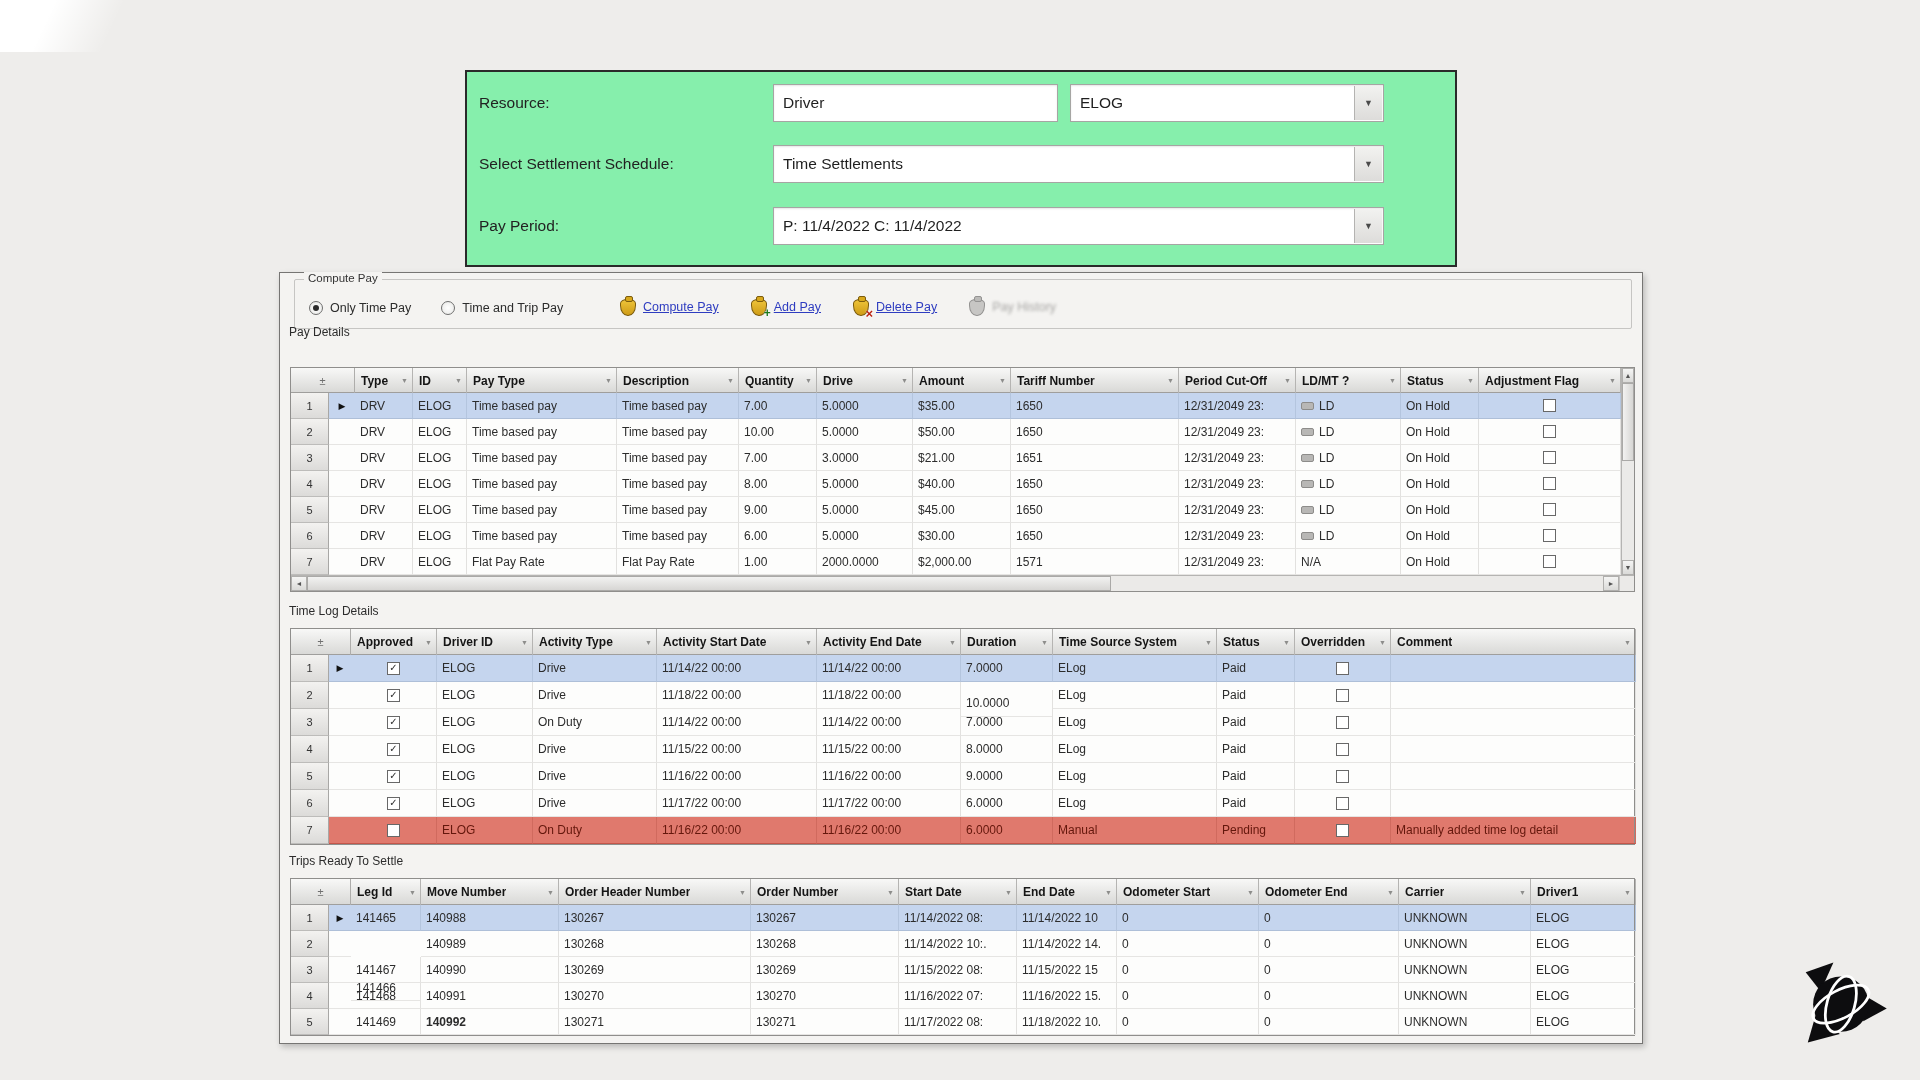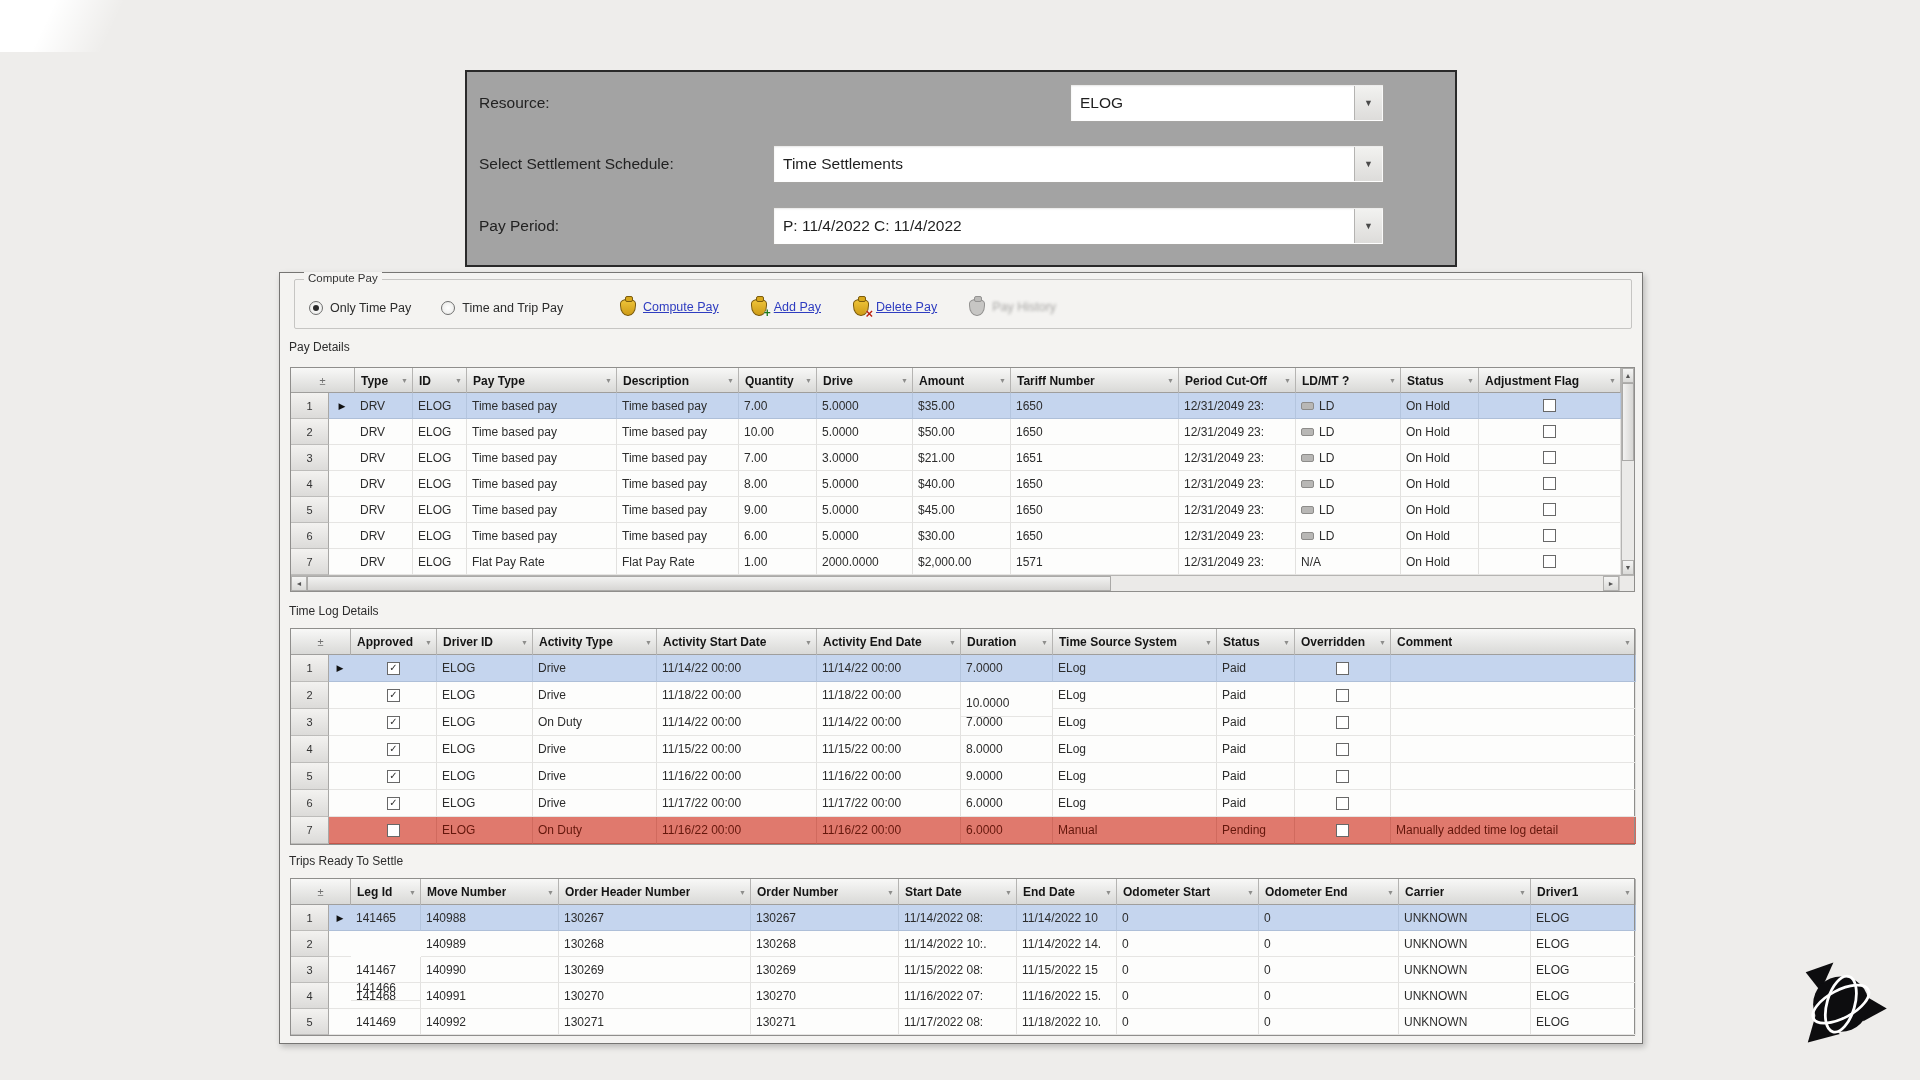--- a/index.html
+++ b/index.html
@@ -2,21 +2,21 @@
 <html><head>
 <meta charset="utf-8">
 <style>
   *{box-sizing:border-box;margin:0;padding:0}
   html,body{width:1920px;height:1080px;overflow:hidden}
   body{position:relative;background:#eeedeb;font-family:"Liberation Sans",sans-serif;color:#2c2c2c}
   .sheen{position:absolute;left:0;top:0;width:150px;height:52px;
     background:linear-gradient(115deg,#ffffff 0%,#ffffff 32%,rgba(255,255,255,0) 72%)}
   
   .form-box{position:absolute;left:465px;top:70px;width:992px;height:197px;
-    border:2px solid #2a2a2a;background:#a3a3a3}
+    border:2px solid #2a2a2a;background:#86efac}
   .form-label{position:absolute;left:12px;font-size:15.5px;color:#222}
   .fld{position:absolute;height:38px;background:#fff;border:1px solid #a6a5a3;
     box-shadow:inset 0 1px 2px rgba(0,0,0,.10);font-size:15.5px;color:#1f1f1f;
     display:flex;align-items:center;padding-left:9px;white-space:nowrap;overflow:hidden}
   .dd-btn{position:absolute;right:1px;top:1px;bottom:1px;width:28px;background:linear-gradient(#f2f2f0,#dddcda);
     border-left:1px solid #b4b3b1;display:flex;align-items:center;justify-content:center;
     font-size:9px;color:#4a4a4a;cursor:default}
   
   .panel{position:absolute;left:279px;top:272px;width:1364px;height:772px;background:#f4f3f1;
     border:1px solid #767573;box-shadow:2px 3px 6px rgba(0,0,0,.22)}
@@ -101,20 +101,23 @@
   
   .logo{position:absolute;left:1795px;top:948px}
 </style>
 </head>
 <body>
 
 <div class="sheen"></div>
 
 <div class="form-box">
   <div class="form-label" style="top:22px">Resource:</div>
+  <div class="fld" style="left:306px;top:12px;width:285px">
+    <span>Driver</span>
+  </div>
   <div class="fld" style="left:603px;top:12px;width:314px">
     <span>ELOG</span>
     <span class="dd-btn">▼</span>
   </div>
 
   <div class="form-label" style="top:83px">Select Settlement Schedule:</div>
   <div class="fld" style="left:306px;top:73px;width:611px">
     <span>Time Settlements</span>
     <span class="dd-btn">▼</span>
   </div>
@@ -150,21 +153,21 @@
     <a class="action-link">
       <span class="bag ov-x"></span>
       <span class="lbl">Delete Pay</span>
     </a>
     <a class="action-link disabled">
       <span class="bag gray"></span>
       <span class="lbl">Pay History</span>
     </a>
   </div>
 
-<div class="section-label" style="left:289px;top:340px">Pay Details</div>
+<div class="section-label" style="left:289px;top:325px">Pay Details</div>
 <div class="grid-wrap" id="pay-wrap">
   <div class="grid-area">
     <div class="grid" id="pay-grid">
         <div class="g-hdr">
           <div class="g-corner" style="width: 64px;">±</div>
           <div class="g-hcell" style="width: 58px;">
             <span class="g-hlabel">Type</span>
             <span class="funnel">▼</span>
           </div>
           <div class="g-hcell" style="width: 54px;">
@@ -651,21 +654,21 @@
         <div class="g-cell t-text" style="width: 100px;">11/16/2022 15.</div>
         <div class="g-cell t-text" style="width: 142px;">0</div>
         <div class="g-cell t-text" style="width: 140px;">0</div>
         <div class="g-cell t-text" style="width: 132px;">UNKNOWN</div>
         <div class="g-cell t-text" style="width: 105px;">ELOG</div>
       </div>
       <div class="g-row">
         <div class="g-rowhdr" style="width: 38px;">5</div>
         <div class="g-ind" style="width: 22px;"></div>
         <div class="g-cell t-text" style="width: 70px;">141469</div>
-        <div class="g-cell t-text" style="width: 138px;">140992</div>
+        <div class="g-cell t-text" style="width: 138px; font-weight: bold;">140992</div>
         <div class="g-cell t-text" style="width: 192px;">130271</div>
         <div class="g-cell t-text" style="width: 148px;">130271</div>
         <div class="g-cell t-text" style="width: 118px;">11/17/2022 08:</div>
         <div class="g-cell t-text" style="width: 100px;">11/18/2022 10.</div>
         <div class="g-cell t-text" style="width: 142px;">0</div>
         <div class="g-cell t-text" style="width: 140px;">0</div>
         <div class="g-cell t-text" style="width: 132px;">UNKNOWN</div>
         <div class="g-cell t-text" style="width: 105px;">ELOG</div>
       </div>
     </div>

